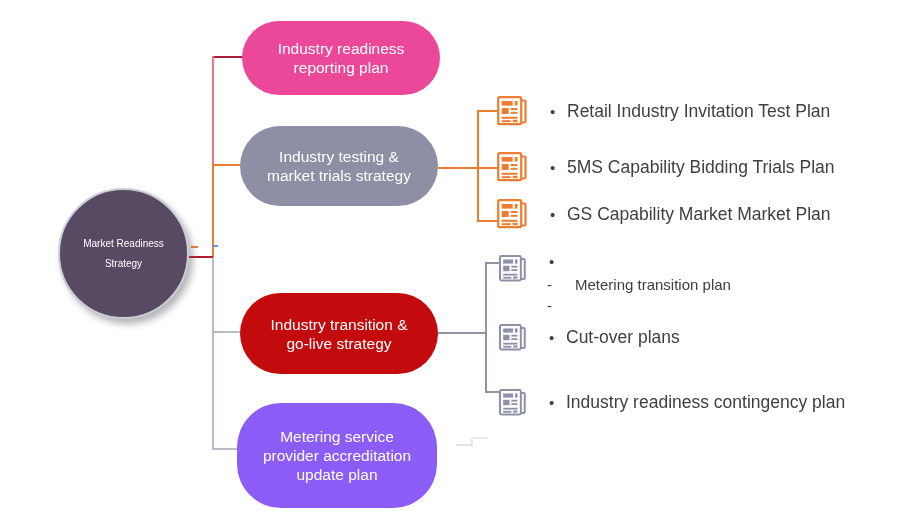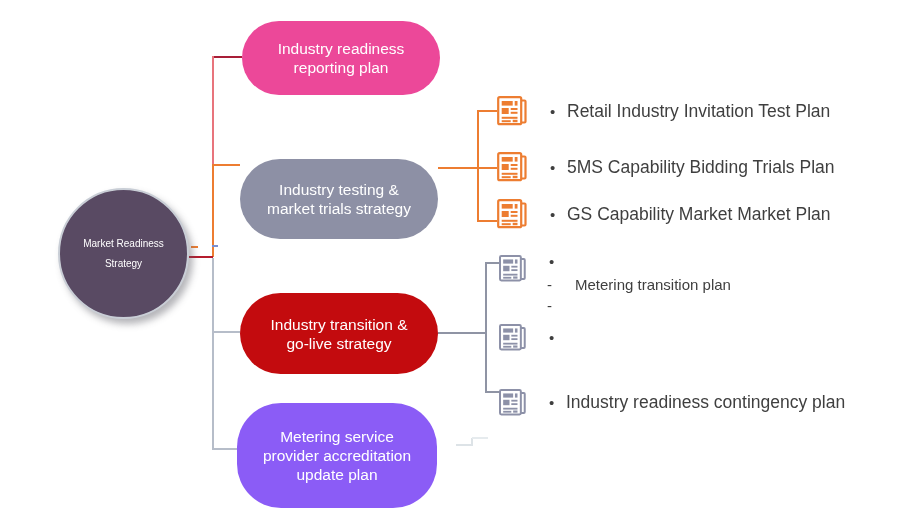--- a/index.html
+++ b/index.html
@@ -12,21 +12,21 @@
     text-align:center;color:#ffffff;}
   #root-node{
     left:58px;top:188px;width:131px;height:131px;border-radius:50%;
     background:#594a63;border:2px solid #c9ced6;box-sizing:border-box;
     box-shadow:4px 5px 7px rgba(90,90,100,.45);
     font-size:10px;line-height:20px;
   }
   #root-node .lbl{width:100px;}
   .pill{border-radius:42px;font-size:15.5px;line-height:19px;box-sizing:border-box;}
   #pill-reporting{left:242px;top:21px;width:198px;height:74px;background:#ec4899;padding:0 26px;border-radius:37px;}
-  #pill-testing{left:240px;top:126px;width:198px;height:80px;background:#8d90a5;padding:0 18px;margin-top:33px;}
+  #pill-testing{left:240px;top:126px;width:198px;height:80px;background:#8d90a5;padding:0 18px;}
   #pill-transition{left:240px;top:293px;width:198px;height:81px;background:#c30b0e;padding:0 24px;}
   #pill-metering{left:237px;top:403px;width:200px;height:105px;background:#8b5cf6;padding:7px 17px;border-radius:44px;}
   
   .ln{position:absolute;}
   .h{height:2px;} .v{width:2px;}
   
   .icon-orange{color:#ed7d31;}
   .icon-gray{color:#8d91a8;}
   .doc-icon{flex:0 0 auto;display:block;}
   
@@ -149,20 +149,21 @@
       </div>
     </div>
   </div>
 
   <div class="doc-row" style="left:498px;top:323px;">
     <svg class="doc-icon icon-gray" width="29" height="29" viewBox="0 0 32 32">
         <use href="#newspaper"></use>
       </svg>
     <div class="item-line">
       <span class="bullet">•</span>
+      <span>Cut-over plans</span>
     </div>
   </div>
 
   <div class="doc-row" style="left:498px;top:388px;">
     <svg class="doc-icon icon-gray" width="29" height="29" viewBox="0 0 32 32">
         <use href="#newspaper"></use>
       </svg>
     <div class="item-line">
       <span class="bullet">•</span>
       <span>Industry readiness contingency plan</span>

